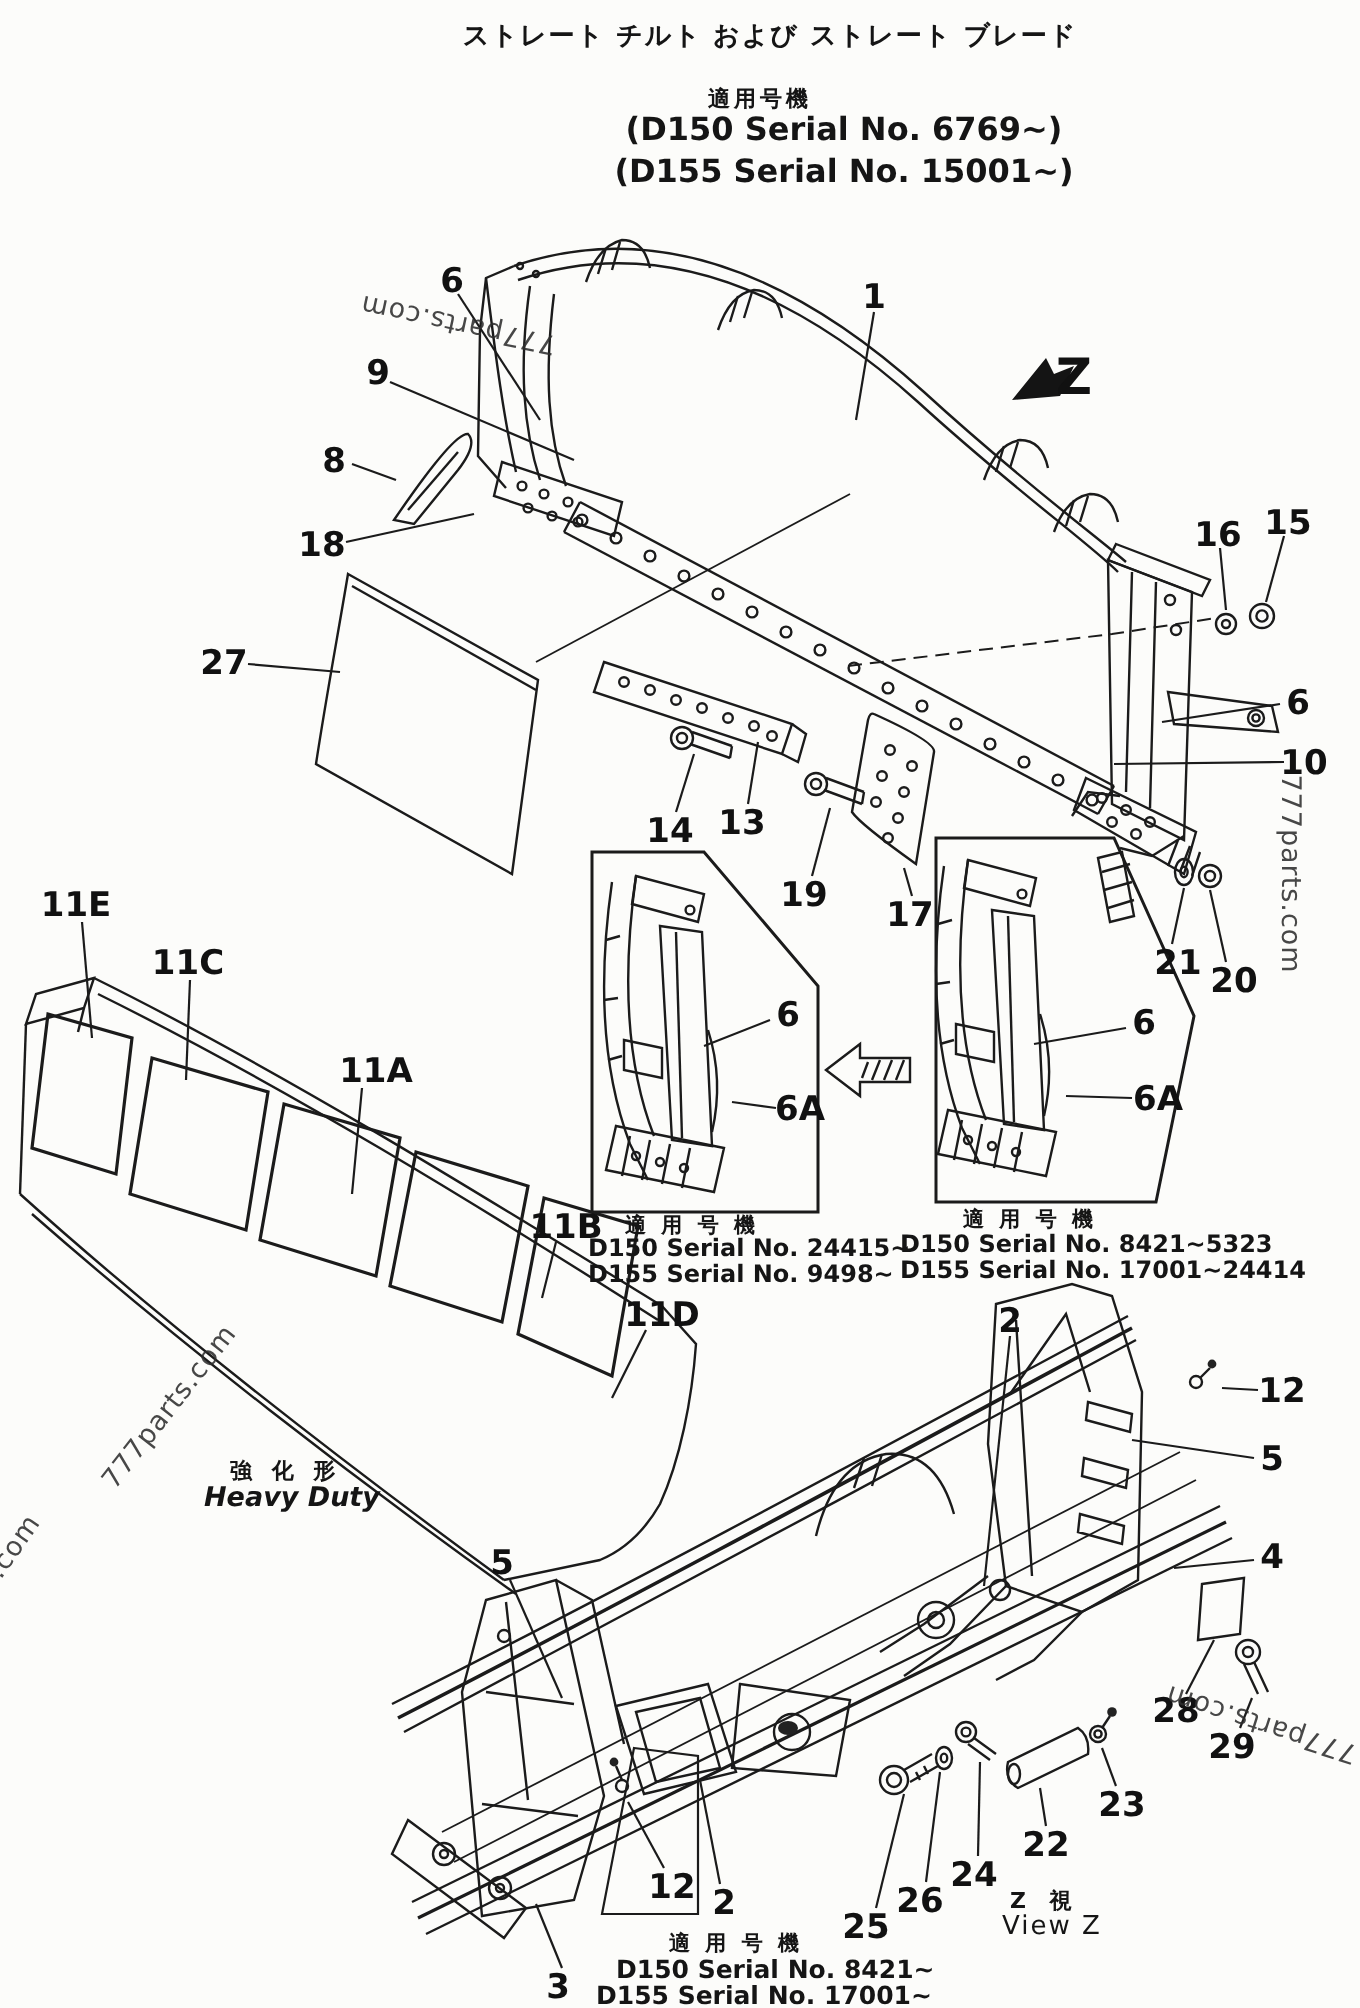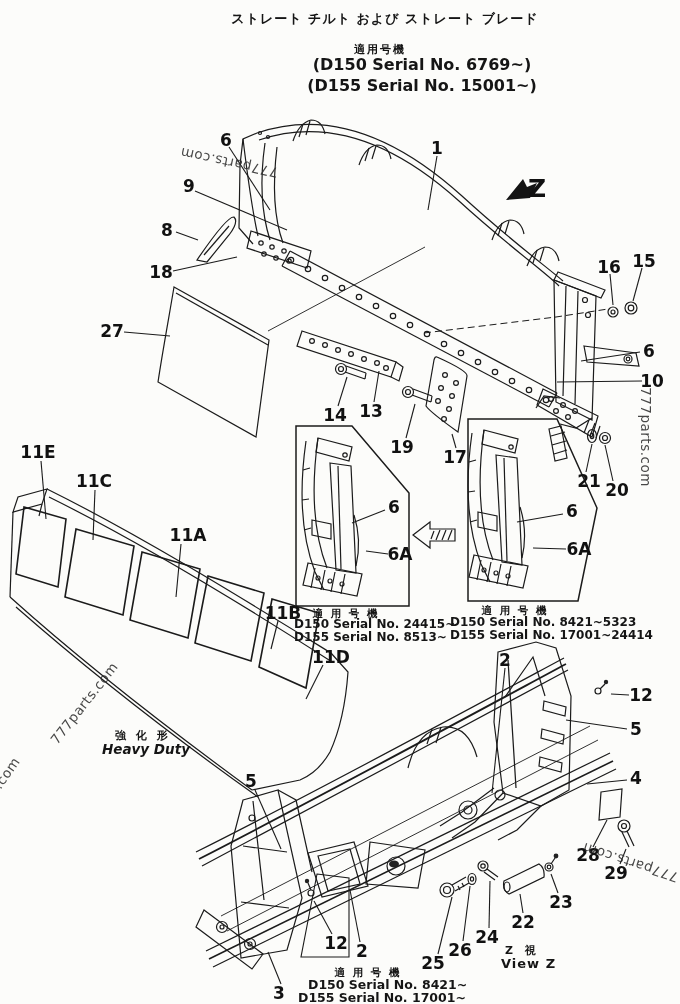--- a/index.html
+++ b/index.html
@@ -9,21 +9,21 @@
   .cap{position:absolute;white-space:nowrap;line-height:1.15;}
   .t-jp{font-size:13px;font-weight:bold;letter-spacing:1px;text-align:center;}
   .t-en{font-size:19px;font-weight:bold;letter-spacing:.5px;}
   .t-app{font-size:11px;font-weight:bold;text-align:center;letter-spacing:2px;}
   .t-serial{font-size:16px;font-weight:600;text-align:center;}
   .small-app{font-size:10.5px;font-weight:bold;text-align:center;letter-spacing:2px;}
   .small-serial{font-size:12px;font-weight:bold;}
   .hd-jp{font-size:11px;font-weight:bold;letter-spacing:3px;}
   .hd-en{font-size:13.5px;font-weight:bold;}
   .vz-jp{font-size:11px;font-weight:bold;letter-spacing:4px;}
-  .vz-en{font-size:13px;font-weight:bold;letter-spacing:1px;}
+  .vz-en{font-size:13px;font-weight:normal;letter-spacing:1px;}
   .callout-text{font:700 17px "DejaVu Sans",sans-serif;fill:#111;}
   .z-label{font:700 25px "DejaVu Sans",sans-serif;fill:#111;}
   .wm{font:500 13.5px "DejaVu Sans",sans-serif;fill:#2f2f2f;opacity:.88;letter-spacing:.5px;}
 </style>
 </head>
 <body>
 
 <div class="canvas">
 
 <svg class="diagram" width="680" height="1004" viewBox="0 0 680 1004" id="diagram">
@@ -348,21 +348,21 @@
       </g>
 </svg>
 
 <div class="cap t-jp" style="left:170px;top:12px;width:430px;">ストレート  チルト および ストレート  ブレード</div>
 <div class="cap t-app" style="left:250px;top:44px;width:260px;">適用号機</div>
 <div class="cap t-serial" style="left:286px;top:56px;width:272px;">(D150  Serial No. 6769~)</div>
 <div class="cap t-serial" style="left:286px;top:77px;width:272px;">(D155  Serial No. 15001~)</div>
 
 <div class="cap small-app" style="left:296px;top:607px;width:100px;">適 用 号 機</div>
 <div class="cap small-serial" style="left:294px;top:618px;">D150   Serial No. 24415~</div>
-<div class="cap small-serial" style="left:294px;top:631px;">D155   Serial No. 8513~</div>
+<div class="cap small-serial" style="left:294px;top:631px;">D155   Serial No. 9498~</div>
 
 <div class="cap small-app" style="left:465px;top:604px;width:100px;">適 用 号 機</div>
 <div class="cap small-serial" style="left:450px;top:616px;">D150   Serial No. 8421~5323</div>
 <div class="cap small-serial" style="left:450px;top:629px;text-align:center;">D155   Serial No. 17001~24414</div>
 
 <div class="cap hd-jp" style="left:115px;top:730px;">強 化 形</div>
 <div class="cap hd-en" style="left:102px;top:742px;font-style:italic;">Heavy Duty</div>
 
 <div class="cap vz-jp" style="left:505px;top:945px;">Z   視</div>
 <div class="cap vz-en" style="left:501px;top:957px;">View Z</div>

